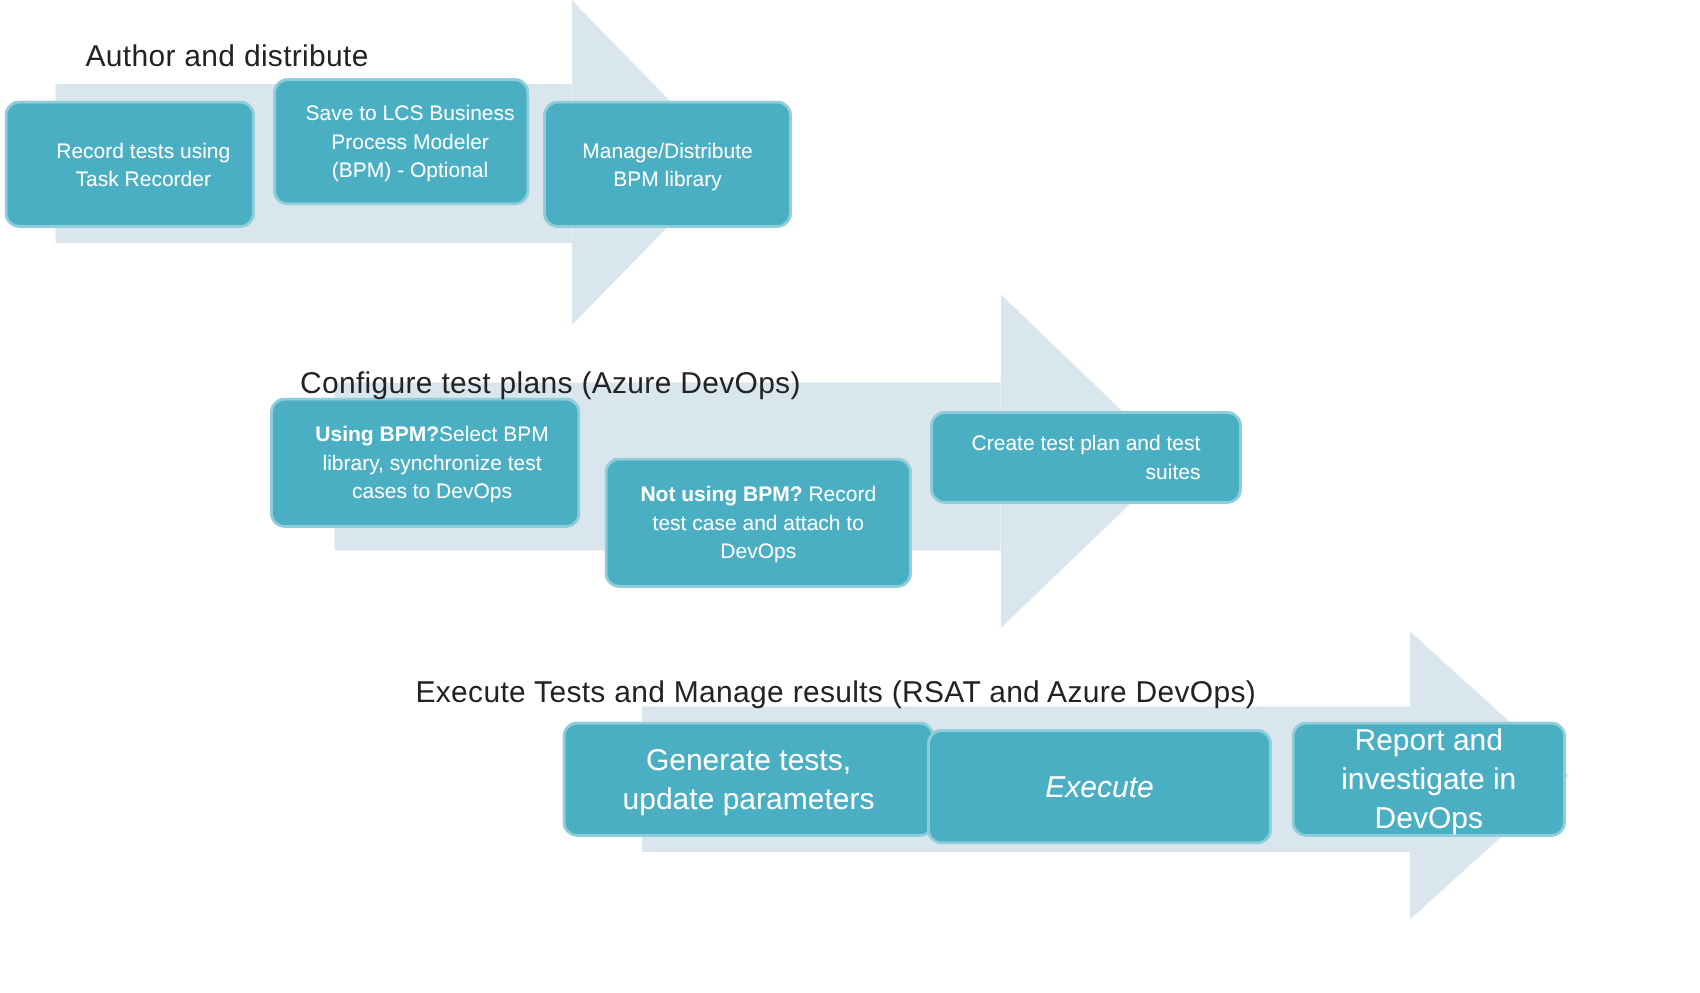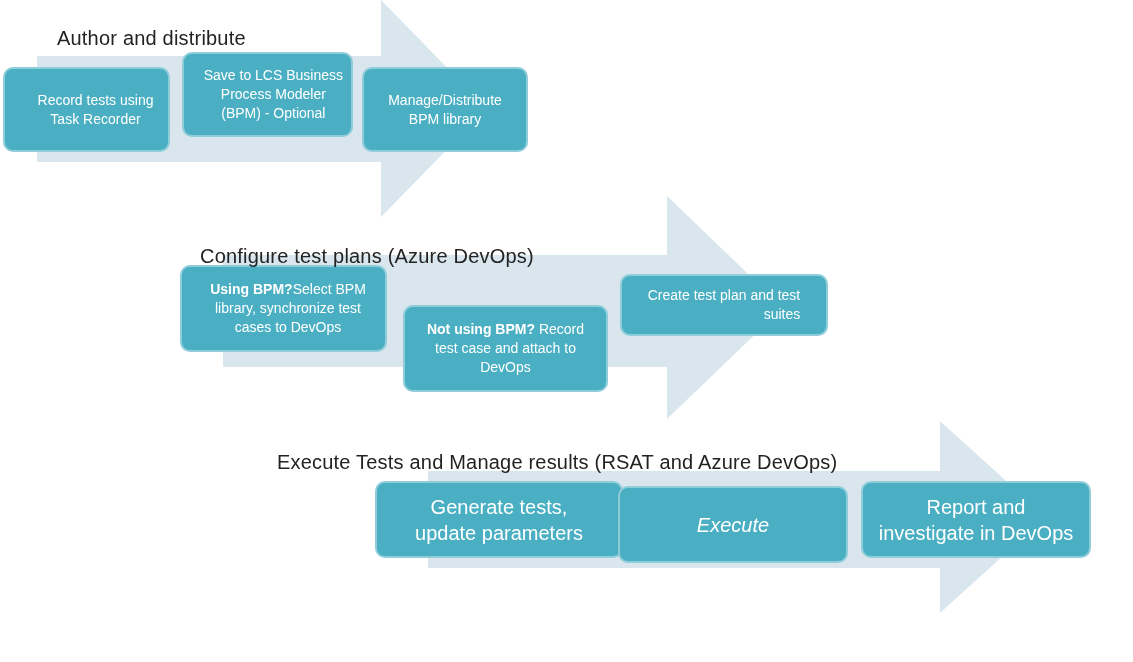--- a/index.html
+++ b/index.html
@@ -60,21 +60,21 @@
   .n21{left:180px;top:265px;width:207px;height:87px;padding-left:17px;}
   .n22{left:403px;top:265px;width:205px;height:87px;margin-top:40px;}
   .n23{left:620px;top:274px;width:208px;height:62px;text-align:right;}
 
   
   .t3{left:277px;top:451px;}
   .ab3{left:428px;top:471px;width:512px;height:97px;}
   .ah3{left:940px;top:421px;width:106px;height:192px;}
   .n31{left:375px;top:481px;width:248px;height:77px;}
   .n32{left:618px;top:486px;width:230px;height:77px;font-style:italic;}
-  .n33{left:861px;top:481px;width:230px;height:77px;}
+  .n33{left:861px;top:481px;width:183px;height:77px;}
 </style>
 </head>
 <body>
 
 <div class="canvas">
 
   <section class="band band1">
     <h2 class="band-title t1">Author and distribute</h2>
     <div class="arrow-body ab1"></div>
     <div class="arrow-head ah1"></div>

